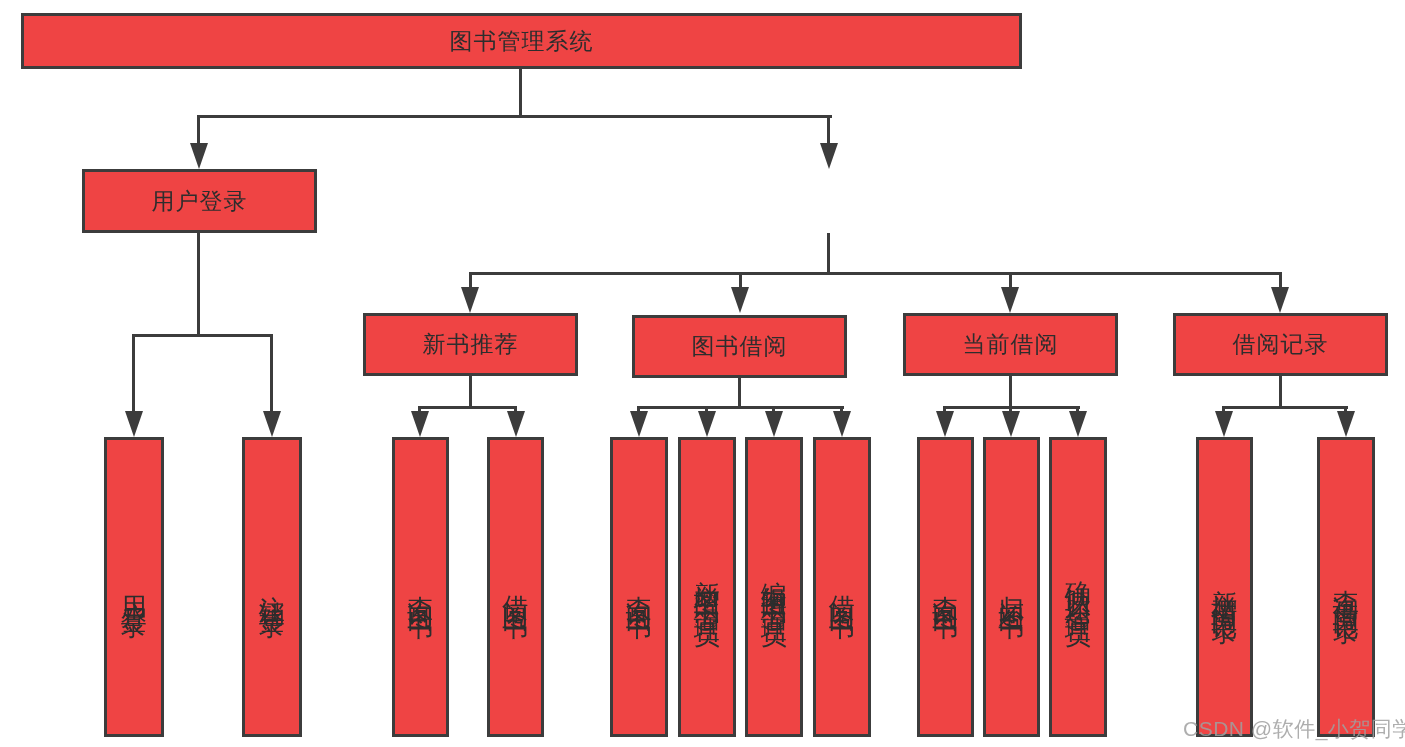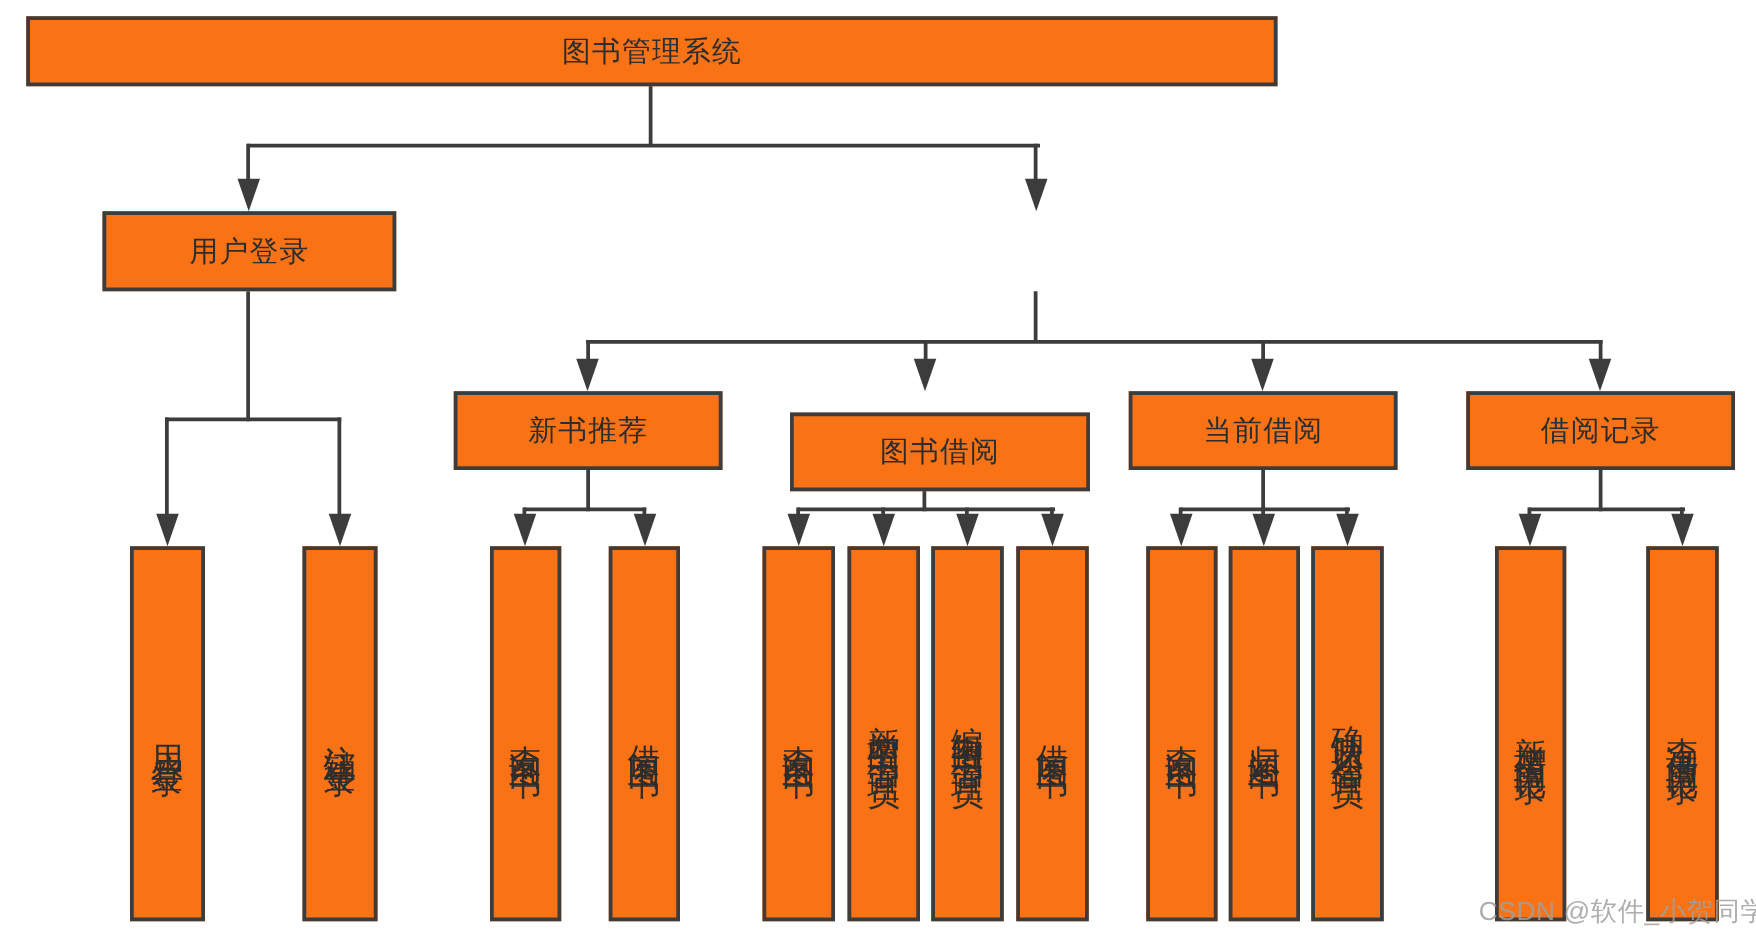--- a/index.html
+++ b/index.html
@@ -2,21 +2,21 @@
 <html><head>
 <meta charset="utf-8">
 <style>
   html,body{margin:0;padding:0;background:#fff;}
   .canvas{
     position:relative;width:1405px;height:747px;background:var(--bg,#fff);
     font-family:"Liberation Sans","DejaVu Sans",sans-serif;overflow:hidden;
   }
   .box{
     position:absolute;box-sizing:border-box;border:3px solid var(--line,#3c3c3c);
-    background:#f97316;display:flex;align-items:center;justify-content:center;
+    background:#ef4444;display:flex;align-items:center;justify-content:center;
     color:var(--text,#2d2d2d);font-size:23px;letter-spacing:1px;z-index:2;
   }
   .box span{white-space:nowrap;}
   .vbox{font-size:26px;}
   .vbox span{
     writing-mode:vertical-rl;text-orientation:mixed;line-height:1.1;
     letter-spacing:6px;white-space:nowrap;
   }
   .hline,.vline{position:absolute;background:var(--line,#3c3c3c);z-index:1;}
   .hline{height:3px;}
@@ -65,21 +65,21 @@
   <div class="vline" style="left:739px;top:272px;height:18px;"></div>
   <div class="arrow" style="left:731px;top:287px;"></div>
   <div class="vline" style="left:1009px;top:272px;height:18px;"></div>
   <div class="arrow" style="left:1001px;top:287px;"></div>
   <div class="vline" style="left:1279px;top:272px;height:18px;"></div>
   <div class="arrow" style="left:1271px;top:287px;"></div>
 
   <div class="box" style="left:363px;top:313px;width:215px;height:63px;">
     <span>新书推荐</span>
   </div>
-  <div class="box" style="left:632px;top:330px;width:240px;height:63px;">
+  <div class="box" style="left:632px;top:315px;width:215px;height:63px;">
     <span>图书借阅</span>
   </div>
   <div class="box" style="left:1173px;top:313px;width:215px;height:63px;">
     <span>借阅记录</span>
   </div>
   <div class="box" style="left:903px;top:313px;width:215px;height:63px;">
     <span>当前借阅</span>
   </div>
 
   <div class="vline" style="left:469px;top:376px;height:33px;"></div>

